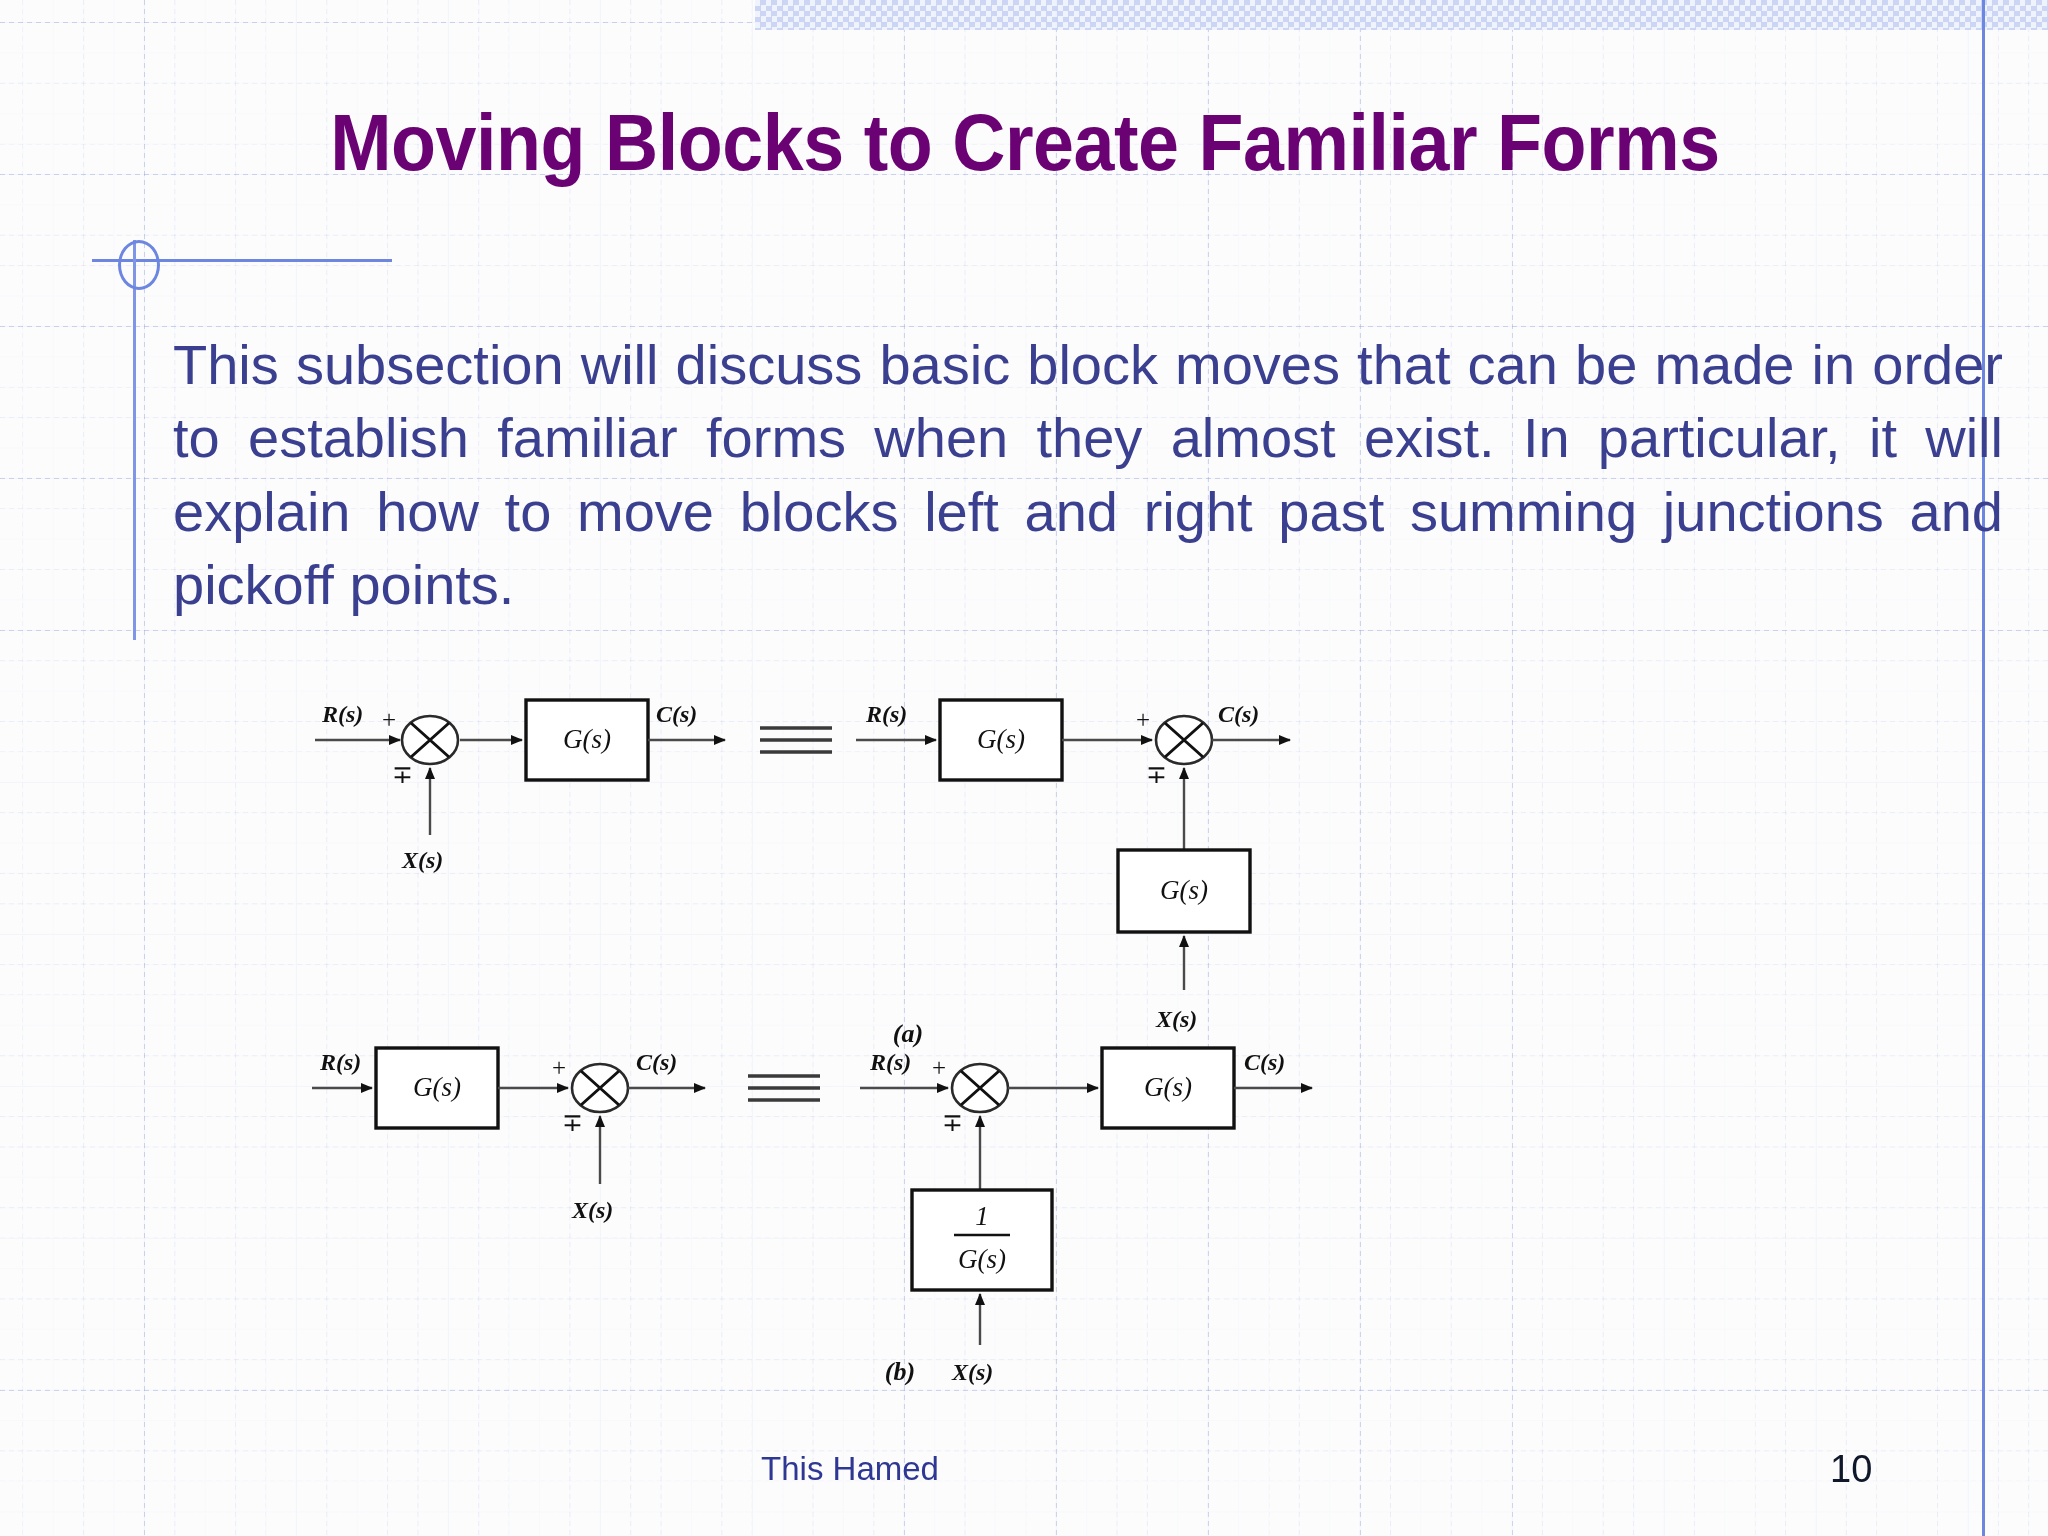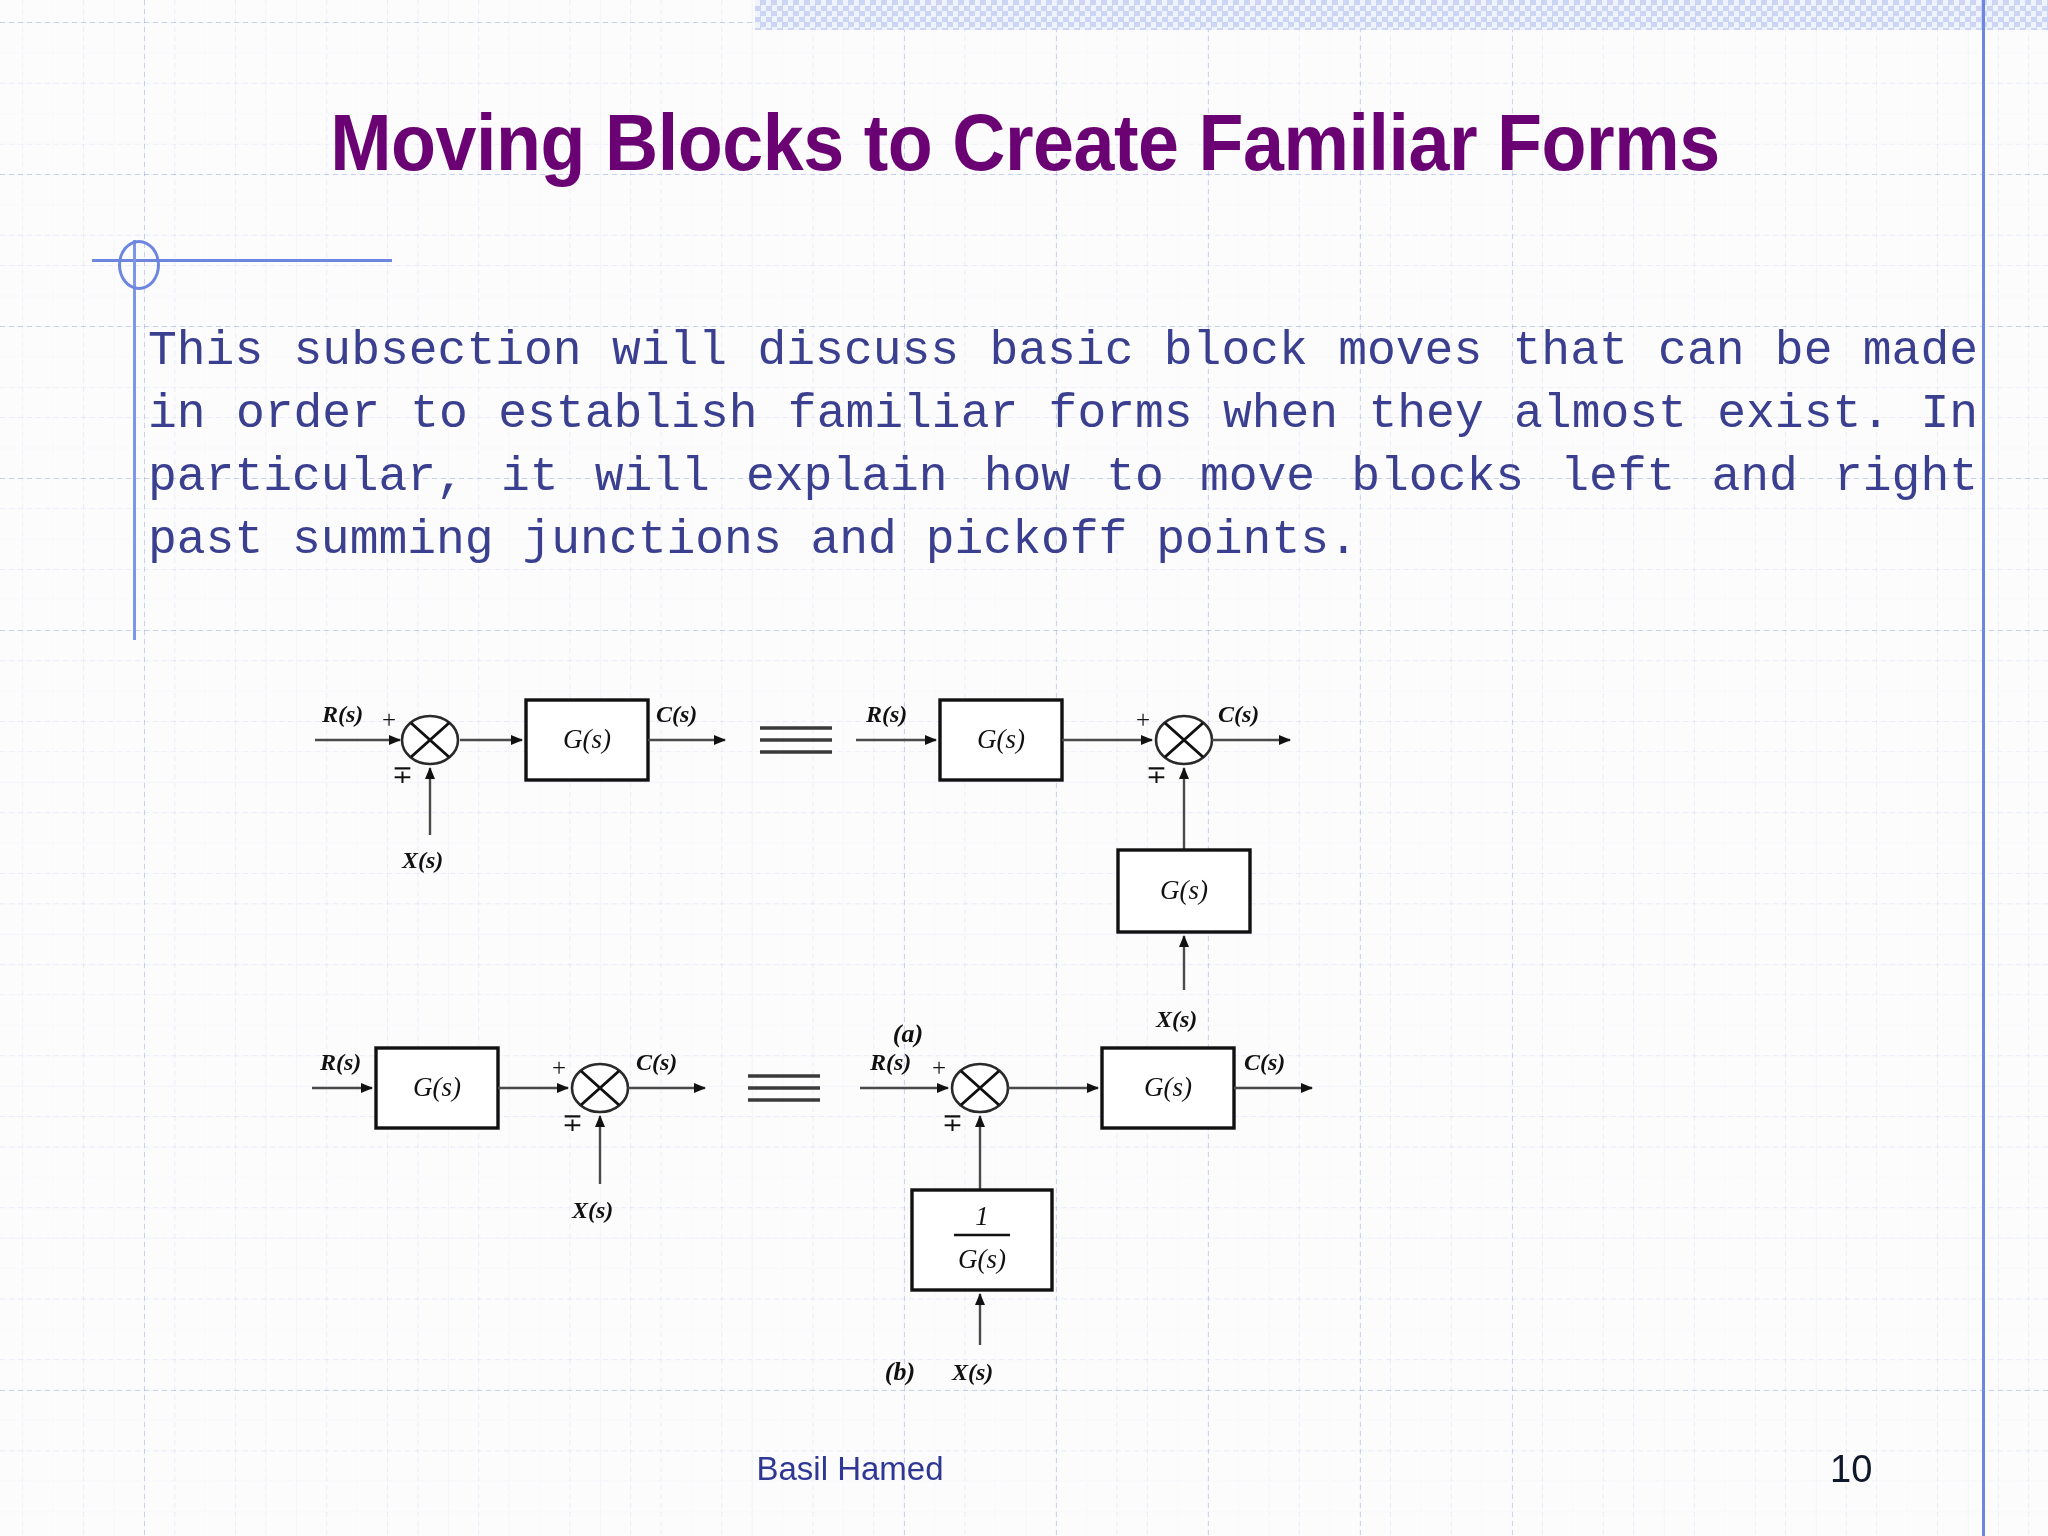--- a/index.html
+++ b/index.html
@@ -73,23 +73,23 @@
     position:absolute;left:118px;top:240px;width:36px;height:44px;
     border:3px solid #6d86e0;border-radius:50%;
     background:transparent;
   }
   #deco-vrule{
     position:absolute;left:133px;top:240px;width:3px;height:400px;background:#7f95e6;
   }
 
   
   #body-text{
-    position:absolute;left:148px;top:272px;width:1830px;
-    font-family:Liberation Mono, monospace;
-    font-size:48px;
+    position:absolute;left:173px;top:272px;width:1830px;
+    font-family:Liberation Sans, sans-serif;
+    font-size:56px;
     line-height:1.31;
     color:#3a3f8f;
     text-align:justify;
     text-justify:inter-word;
   }
 
   
   #figure{
     position:absolute;left:300px;top:690px;width:1300px;height:720px;
   }
@@ -251,14 +251,14 @@
     <text class="blbl" x="682" y="578" text-anchor="middle">G(s)</text>
 
     <line class="wire" x1="680" y1="655" x2="680" y2="604"></line>
     <text class="lbl" x="652" y="690">X(s)</text>
   </g>
 
   <text class="cap" x="600" y="690" text-anchor="middle">(b)</text>
 </svg>
 </div>
 
-<div id="footer-name">Basil Hamed</div>
+<div id="footer-name">This Hamed</div>
 <div id="page-number">10</div>
 
 </body></html>

